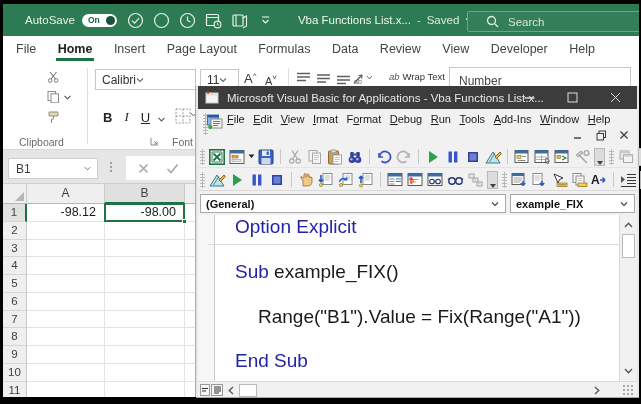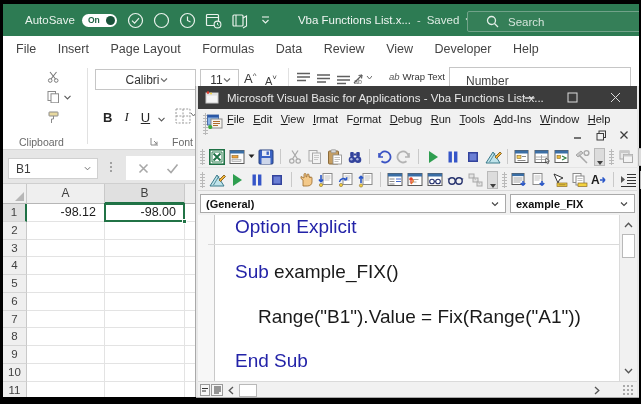--- a/index.html
+++ b/index.html
@@ -37,36 +37,36 @@
 
   
   #xl-ribbon { left:0; top:58px; width:636px; height:88px; background:#fff; border-bottom:1px solid #d8d8d8; overflow:hidden; }
   #paste-group { left:8px; top:8px; width:38px; height:72px; display:flex; flex-direction:column; align-items:center; }
   #paste-label { font-size:11.5px; color:#333; margin-top:3px; }
   #paste-caret { margin-top:2px; }
   .small-stack { left:44px; top:9px; display:flex; flex-direction:column; gap:8px; }
   .sicon { display:flex; align-items:center; gap:4px; }
   .vdiv { width:1px; background:#e1e1e1; }
   #div1 { left:84px; top:6px; height:76px; }
-  .combo { background:#fff; border:1px solid #c6c6c6; display:flex; align-items:center; justify-content:center; }
+  .combo { background:#fff; border:1px solid #c6c6c6; display:flex; align-items:center; justify-content:flex-start; }
   #font-combo { left:92px; top:7px; width:101px; height:21px; }
   #size-combo { left:197px; top:7px; width:39px; height:21px; }
   .combo-text { font-size:12px; color:#333; margin-left:6px; white-space:nowrap; }
   .chev { width:8px; height:8px; margin-right:4px; flex:none; }
   #grow-font { left:241px; top:9px; } #shrink-font { left:262px; top:11px; }
   .fontsize-btn { font-size:13px; color:#3b3b3b; }
   .fontsize-btn .sup { font-size:8px; vertical-align:super; }
   #div2 { left:285px; top:6px; height:76px; }
   .align-icon { top:10px; width:15px; height:13px; }
   #orient-icon { left:349px; top:9px; }
   #wrap-group { left:386px; top:9px; display:flex; align-items:center; gap:3px; }
   #wrap-ab { font-size:9.5px; color:#555; font-style:italic; }
   #wrap-label { font-size:9.5px; color:#333; white-space:nowrap; }
   #number-combo { left:446px; top:5px; width:182px; height:27px; background:#fff; border:1px solid #c6c6c6; display:flex; align-items:center; }
-  #number-label { font-size:12px; color:#444; margin-left:16px; }
+  #number-label { font-size:12px; color:#444; margin-left:9px; }
   #bold-row { left:100px; top:46px; display:flex; align-items:center; gap:12px; }
   #bold-btn { font-weight:bold; font-size:13px; color:#262626; }
   #italic-btn { font-style:italic; font-size:13px; font-family:"Liberation Serif",serif; color:#262626; }
   #underline-btn { text-decoration:underline; font-size:13px; color:#262626; }
   #border-btn { left:172px; top:46px; }
   #group-labels { left:0; top:74px; width:200px; height:14px; }
   #clipboard-label { position:absolute; left:16px; top:0; font-size:10.5px; color:#6a6a6a; }
   #clipboard-launcher { position:absolute; left:147px; top:1px; }
   #font-group-label { position:absolute; left:169px; top:0; font-size:10.5px; color:#6a6a6a; }
 
@@ -209,20 +209,21 @@
         <svg width="13" height="13" viewBox="0 0 13 13">
             <circle cx="5.5" cy="5.5" r="4" stroke="#e3efe8" stroke-width="1.3" fill="none"></circle>
             <path d="M8.5 8.5 L12 12" stroke="#e3efe8" stroke-width="1.3"></path>
           </svg>
         <span id="search-text">Search</span>
       </div>
     </div>
 
     <div id="xl-tabs" class="abs">
         <div class="xl-tab">File</div>
+        <div class="xl-tab active">Home</div>
         <div class="xl-tab">Insert</div>
         <div class="xl-tab">Page Layout</div>
         <div class="xl-tab">Formulas</div>
         <div class="xl-tab">Data</div>
         <div class="xl-tab">Review</div>
         <div class="xl-tab">View</div>
         <div class="xl-tab">Developer</div>
         <div class="xl-tab">Help</div>
       </div>
 

